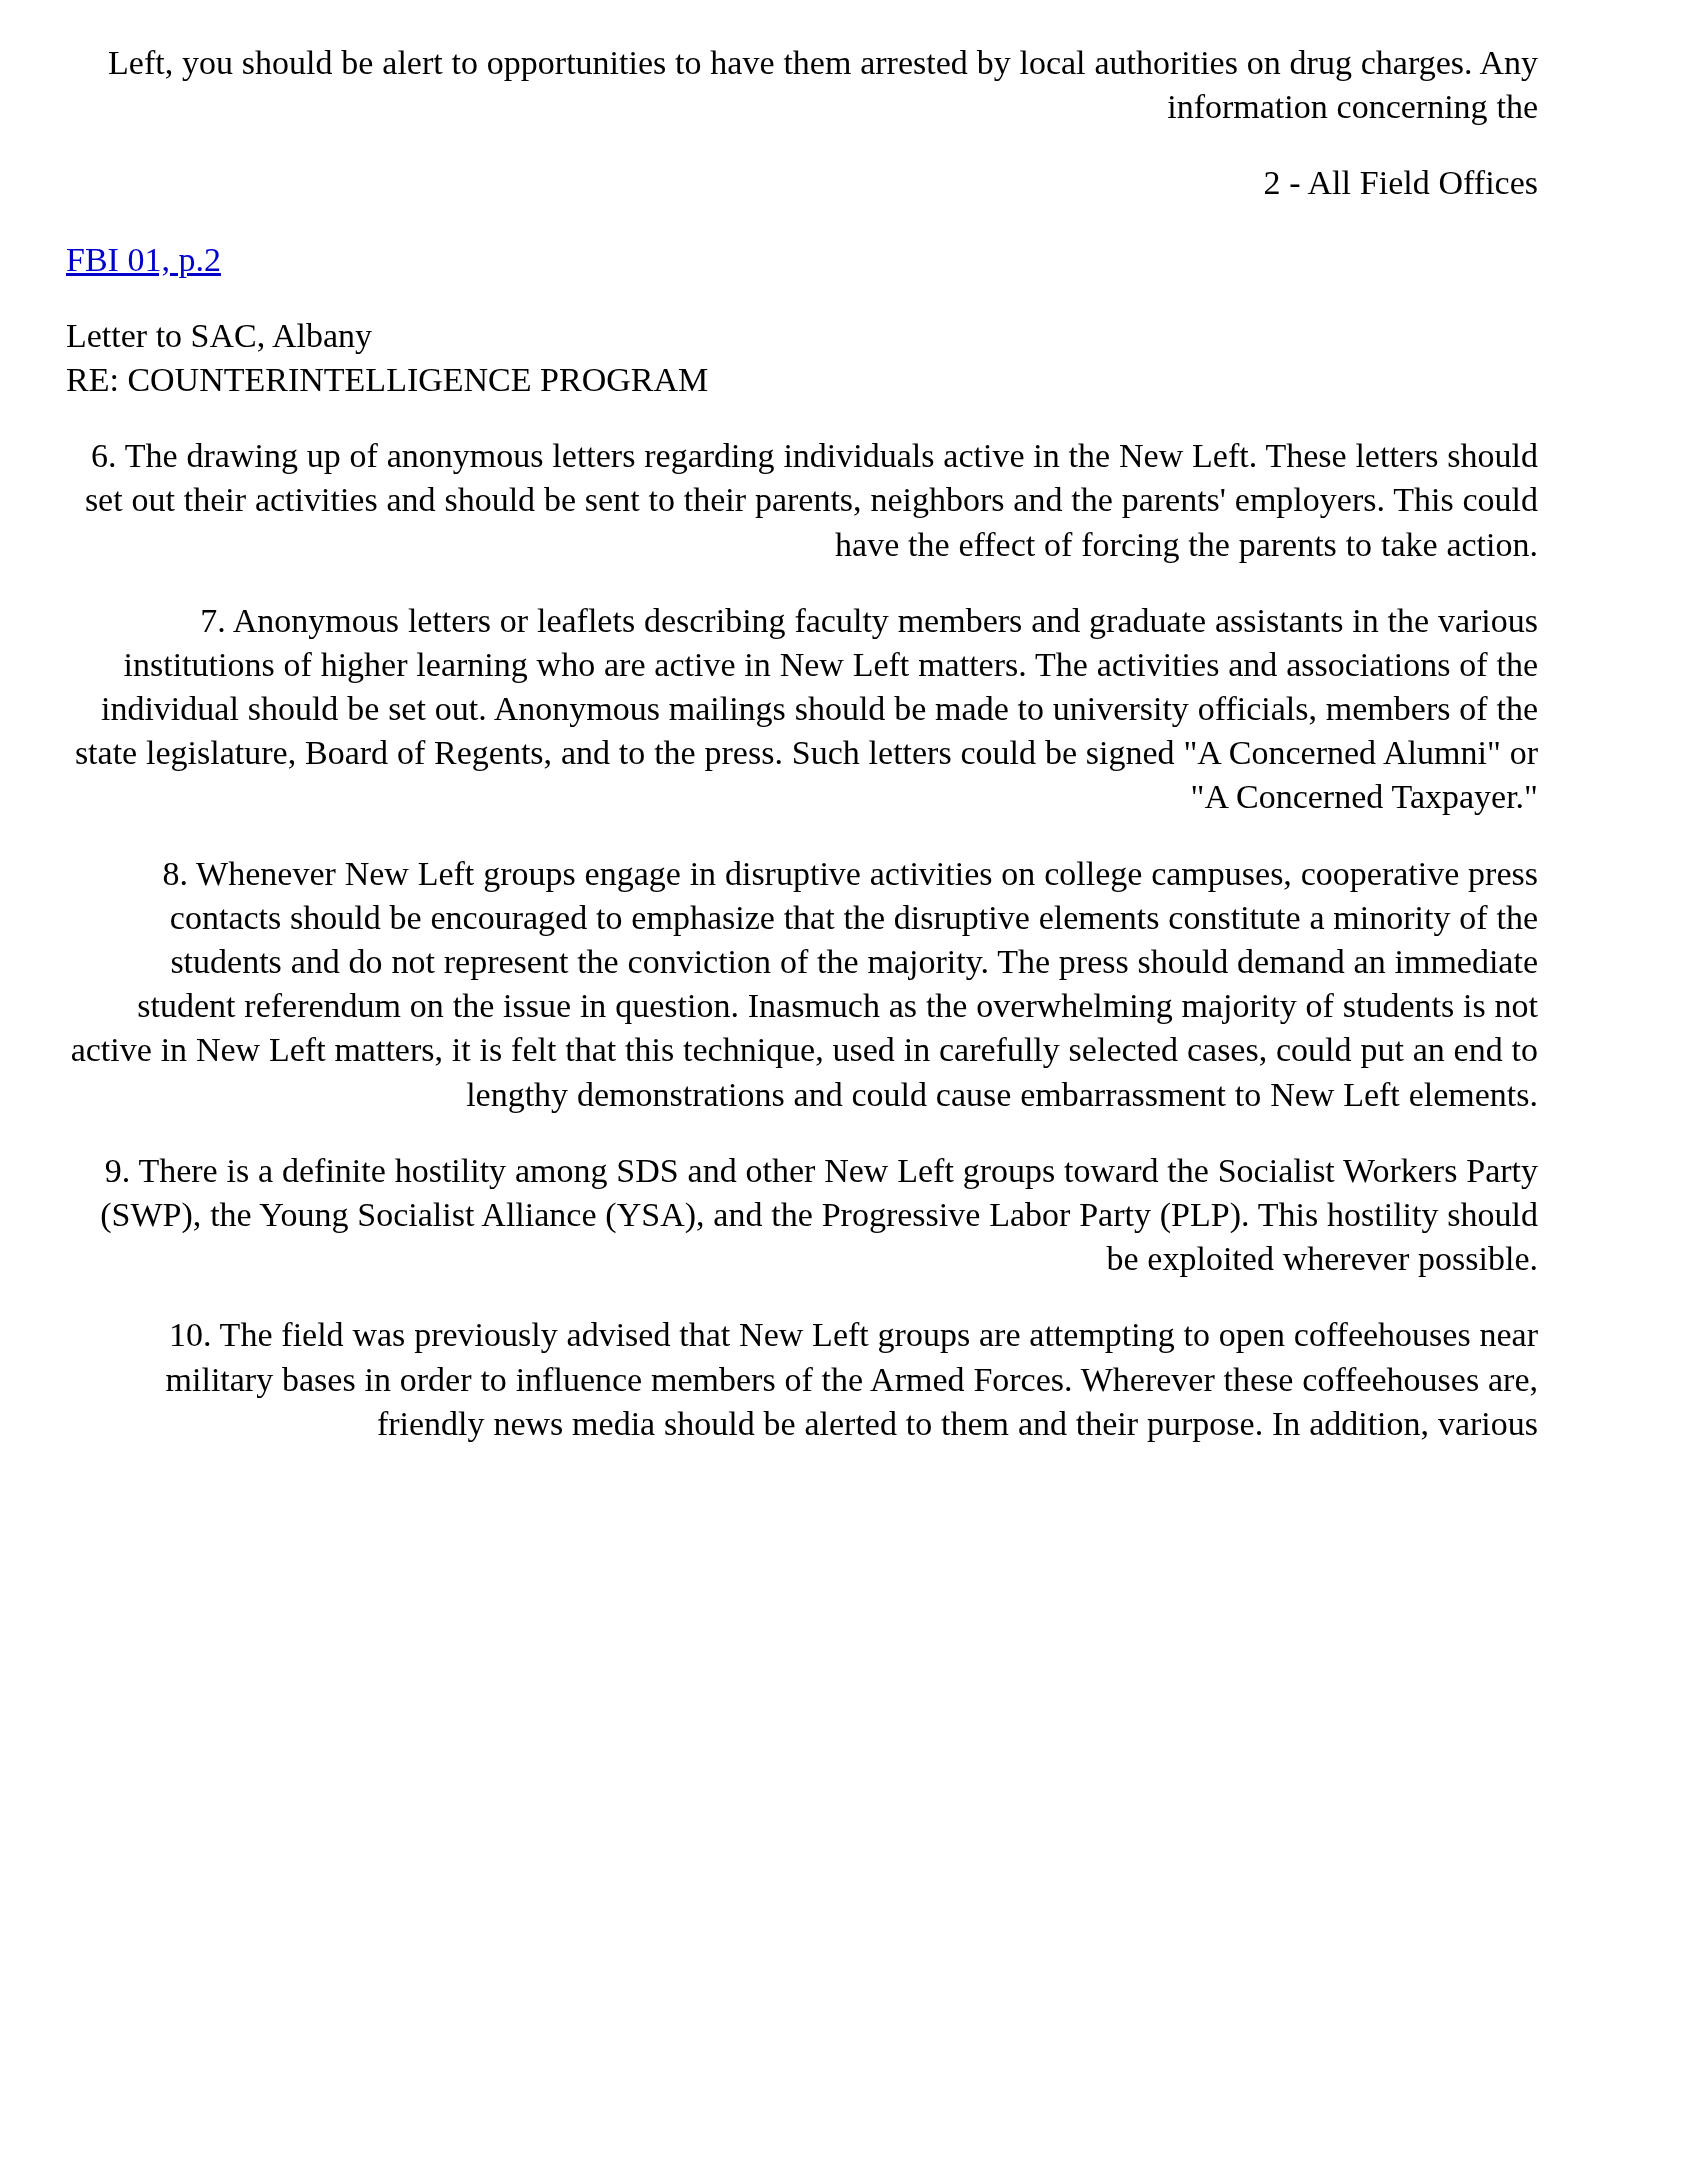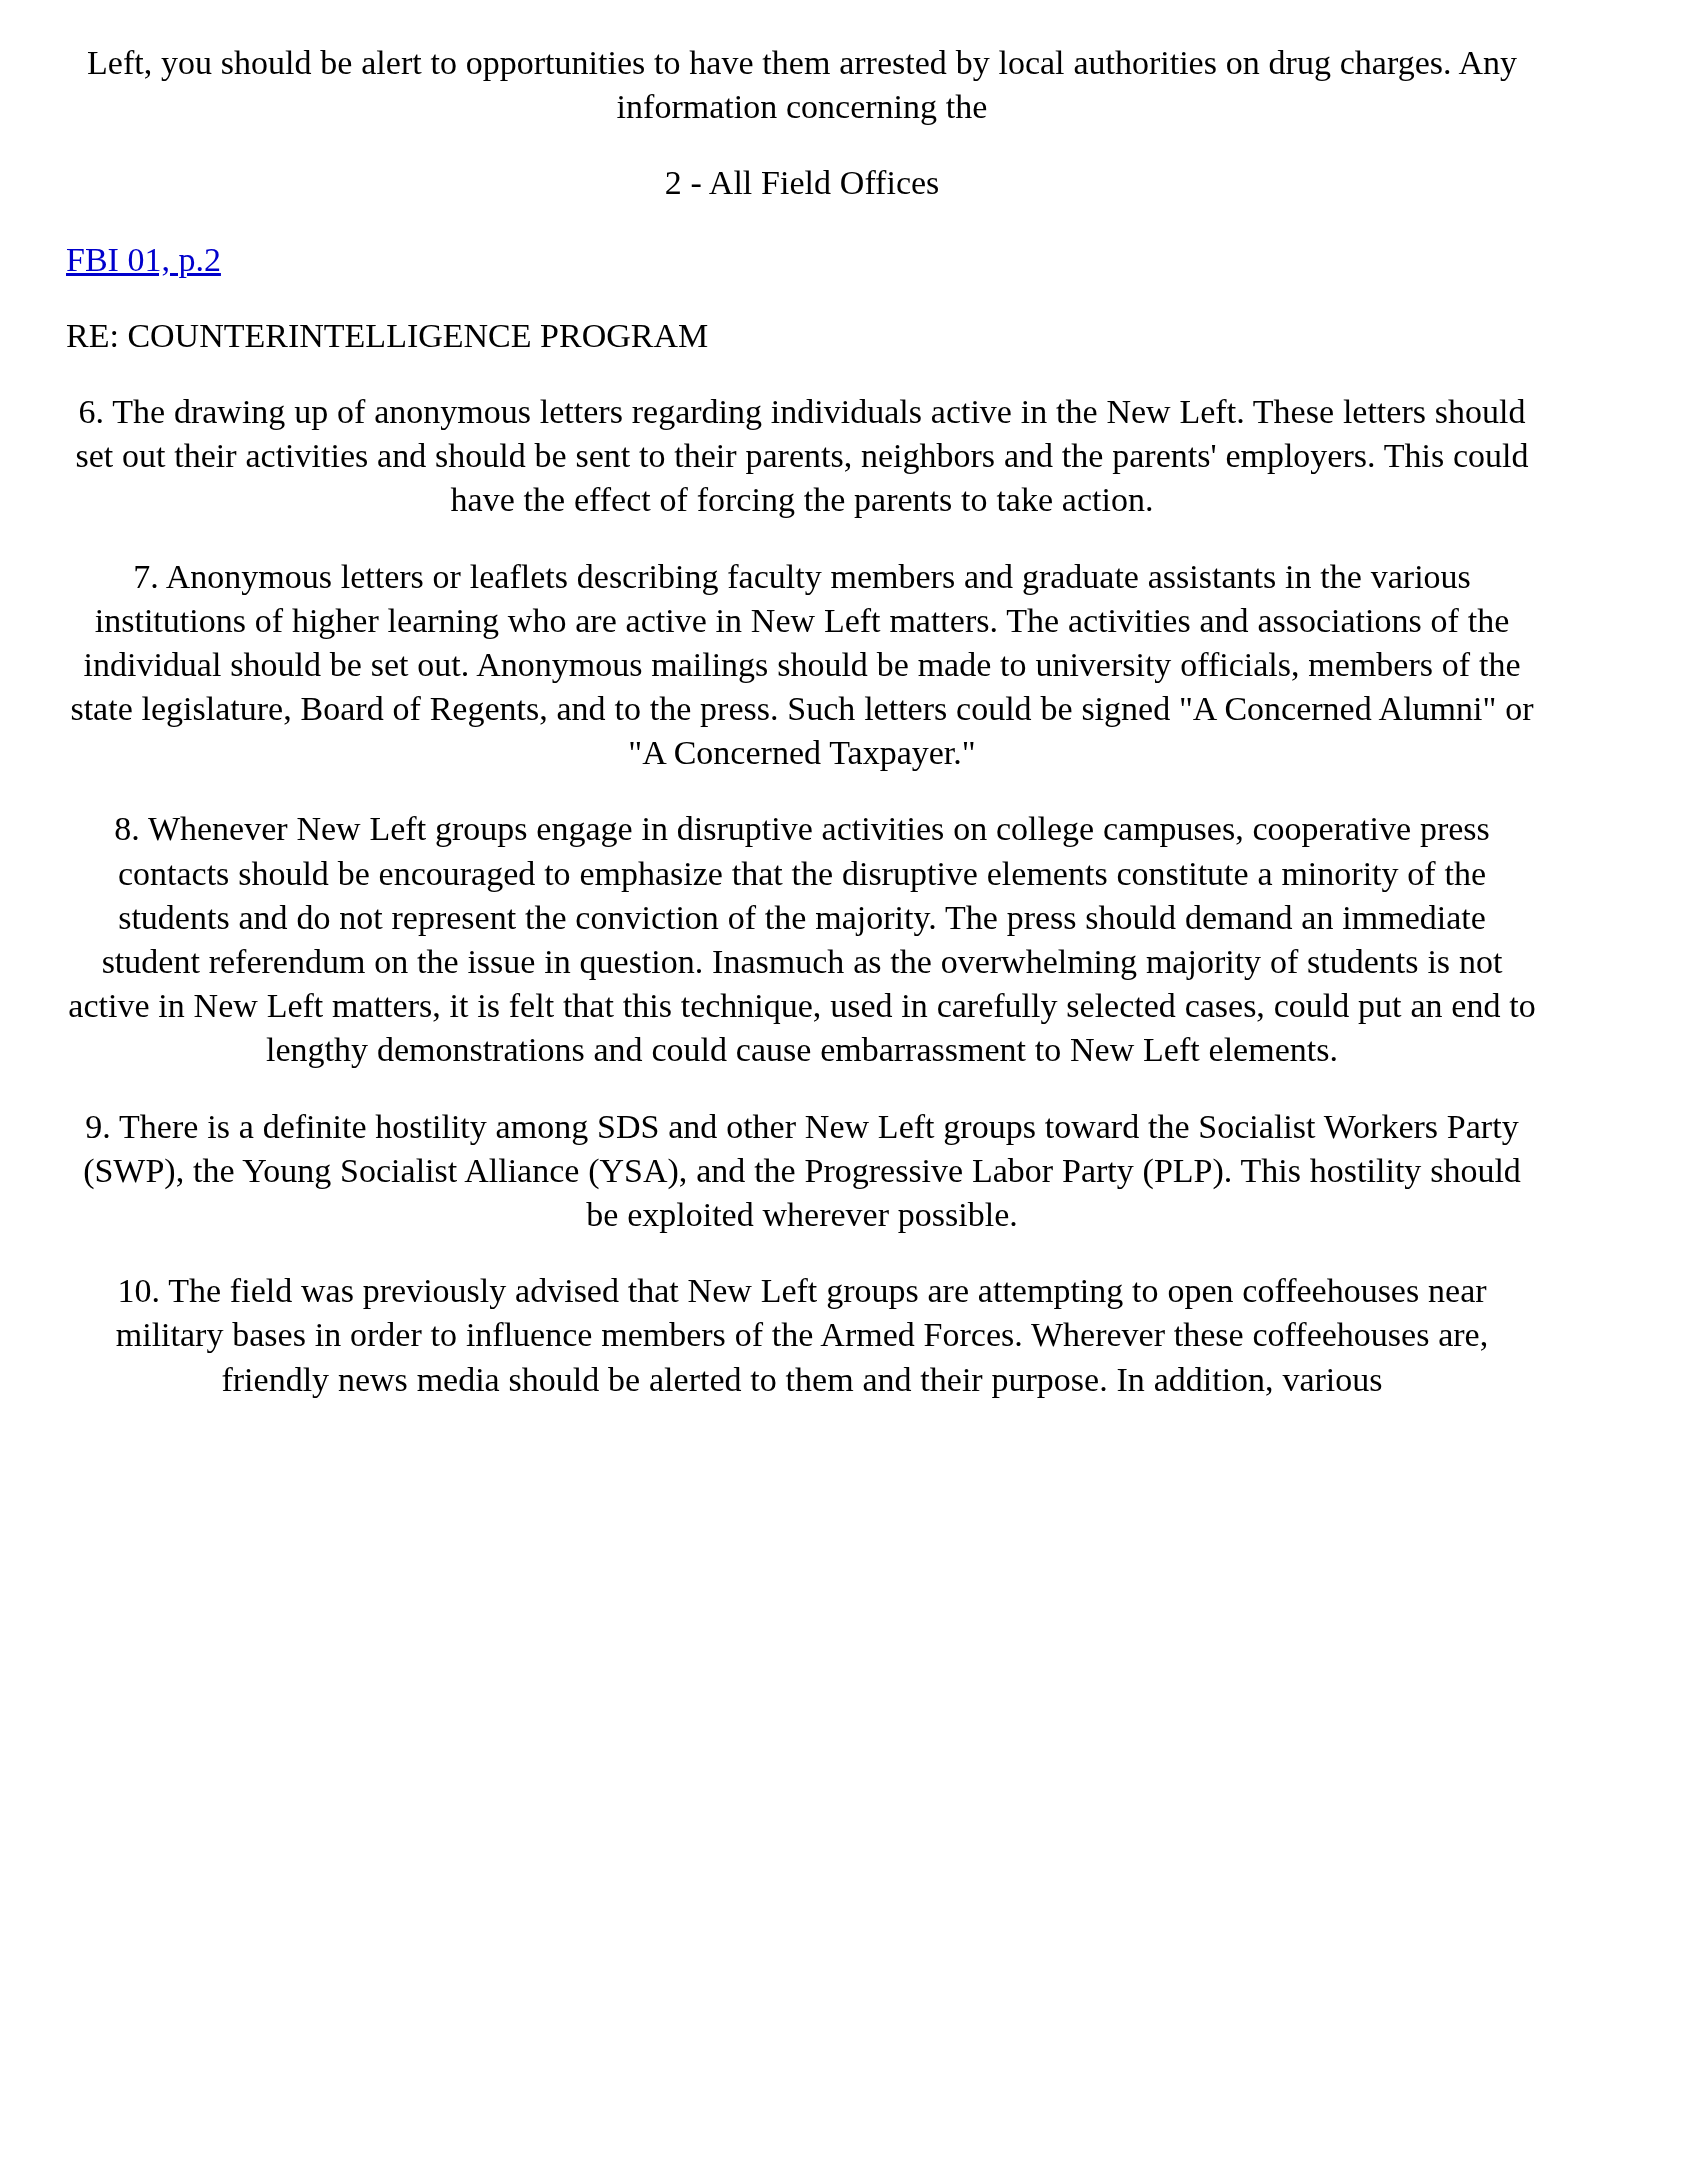--- a/index.html
+++ b/index.html
@@ -17,21 +17,21 @@
     -webkit-font-smoothing: antialiased;
   }
   .page {
     box-sizing: border-box;
     padding: 41px 149px 0 66px;
   }
   .para {
     font-size: 34px;
     line-height: 1.30;
     margin: 0 0 32px 0;
-    text-align: center;
+    text-align: right;
     word-spacing: 0.01em;
   }
   .para:last-child {
     margin-bottom: 12px;
   }
   
   .block-tight {
     font-size: 34px;
     line-height: 1.30;
     margin: 0 0 32px 0;
@@ -58,20 +58,21 @@
   <p class="para">Left, you should be alert to opportunities to have them arrested by local authorities on drug charges. Any information concerning the</p>
 
   <p class="para">2 - All Field Offices</p>
 
 
   <p class="link-para">
     <a class="doclink" href="#">FBI 01, p.2</a>
   </p>
 
   <div class="block-tight">
+    <span class="line">Letter to SAC, Albany</span>
     <span class="line">RE: COUNTERINTELLIGENCE PROGRAM</span>
   </div>
 
 
   <p class="para">6. The drawing up of anonymous letters regarding individuals active in the New Left. These letters should set out their activities and should be sent to their parents, neighbors and the parents' employers. This could have the effect of forcing the parents to take action.</p>
 
   <p class="para">7. Anonymous letters or leaflets describing faculty members and graduate assistants in the various institutions of higher learning who are active in New Left matters. The activities and associations of the individual should be set out. Anonymous mailings should be made to university officials, members of the state legislature, Board of Regents, and to the press. Such letters could be signed "A Concerned Alumni" or "A Concerned Taxpayer."</p>
 
   <p class="para">8. Whenever New Left groups engage in disruptive activities on college campuses, cooperative press contacts should be encouraged to emphasize that the disruptive elements constitute a minority of the students and do not represent the conviction of the majority. The press should demand an immediate student referendum on the issue in question. Inasmuch as the overwhelming majority of students is not active in New Left matters, it is felt that this technique, used in carefully selected cases, could put an end to lengthy demonstrations and could cause embarrassment to New Left elements.</p>
 

